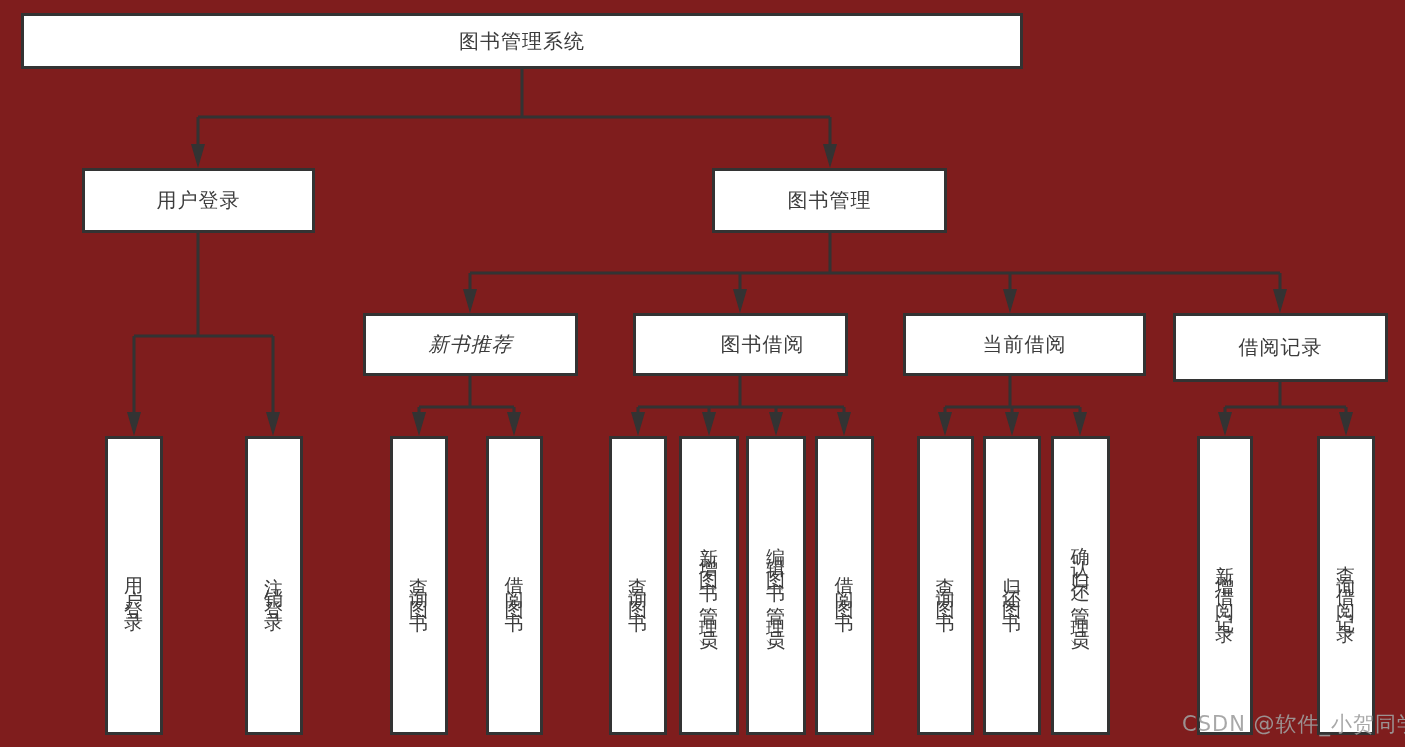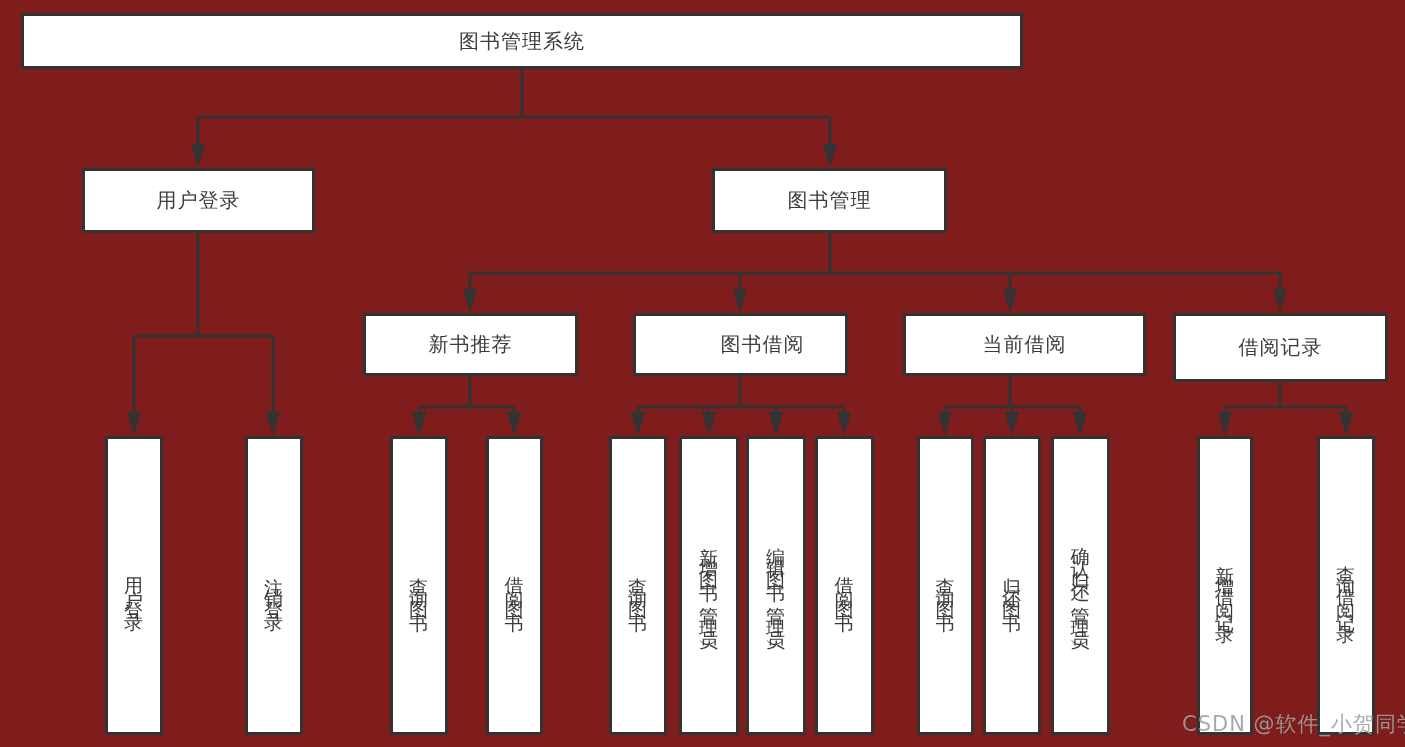--- a/index.html
+++ b/index.html
@@ -97,21 +97,21 @@
       <polygon points="1225,436 1218,412 1232,412"></polygon>
       <polygon points="1346,436 1339,412 1353,412"></polygon>
     </g>
   </svg>
 
   <div class="node h-node" style="left:21px; top:13px; width:1002px; height:56px;">图书管理系统</div>
 
   <div class="node h-node" style="left:82px; top:168px; width:233px; height:65px;">用户登录</div>
   <div class="node h-node" style="left:712px; top:168px; width:235px; height:65px;">图书管理</div>
 
-  <div class="node h-node" style="left:363px; top:313px; width:215px; height:63px;">新书推荐</div>
+  <div class="node h-node" style="left:363px; top:313px; width:215px; height:63px;font-style:italic;">新书推荐</div>
   <div class="node h-node" style="left:633px; top:313px; width:215px; height:63px;padding-left:44px;">图书借阅</div>
   <div class="node h-node" style="left:903px; top:313px; width:243px; height:63px;">当前借阅</div>
   <div class="node h-node" style="left:1173px; top:313px; width:215px; height:69px;">借阅记录</div>
 
   <div class="node v-node" style="left:105px; top:436px; width:58px; height:299px;">用户登录</div>
   <div class="node v-node" style="left:245px; top:436px; width:58px; height:299px;">注销登录</div>
 
   <div class="node v-node" style="left:390px; top:436px; width:58px; height:299px;">查询图书</div>
   <div class="node v-node" style="left:486px; top:436px; width:57px; height:299px;">借阅图书</div>
 

